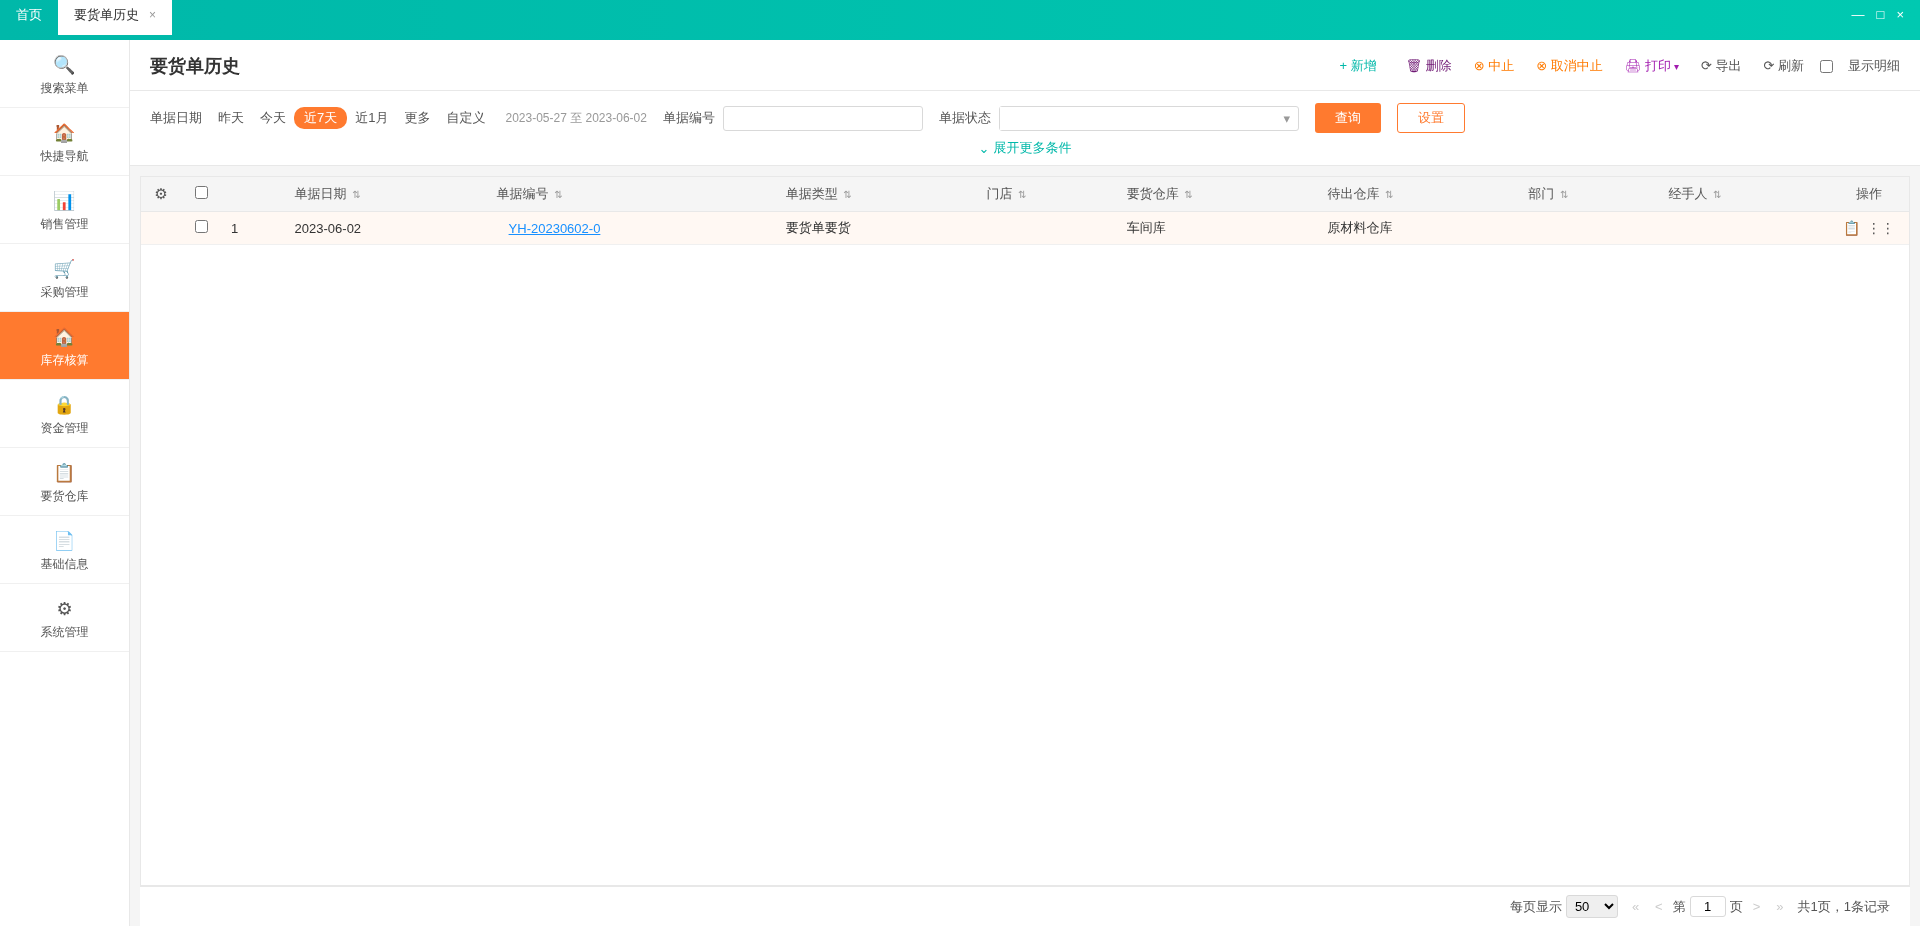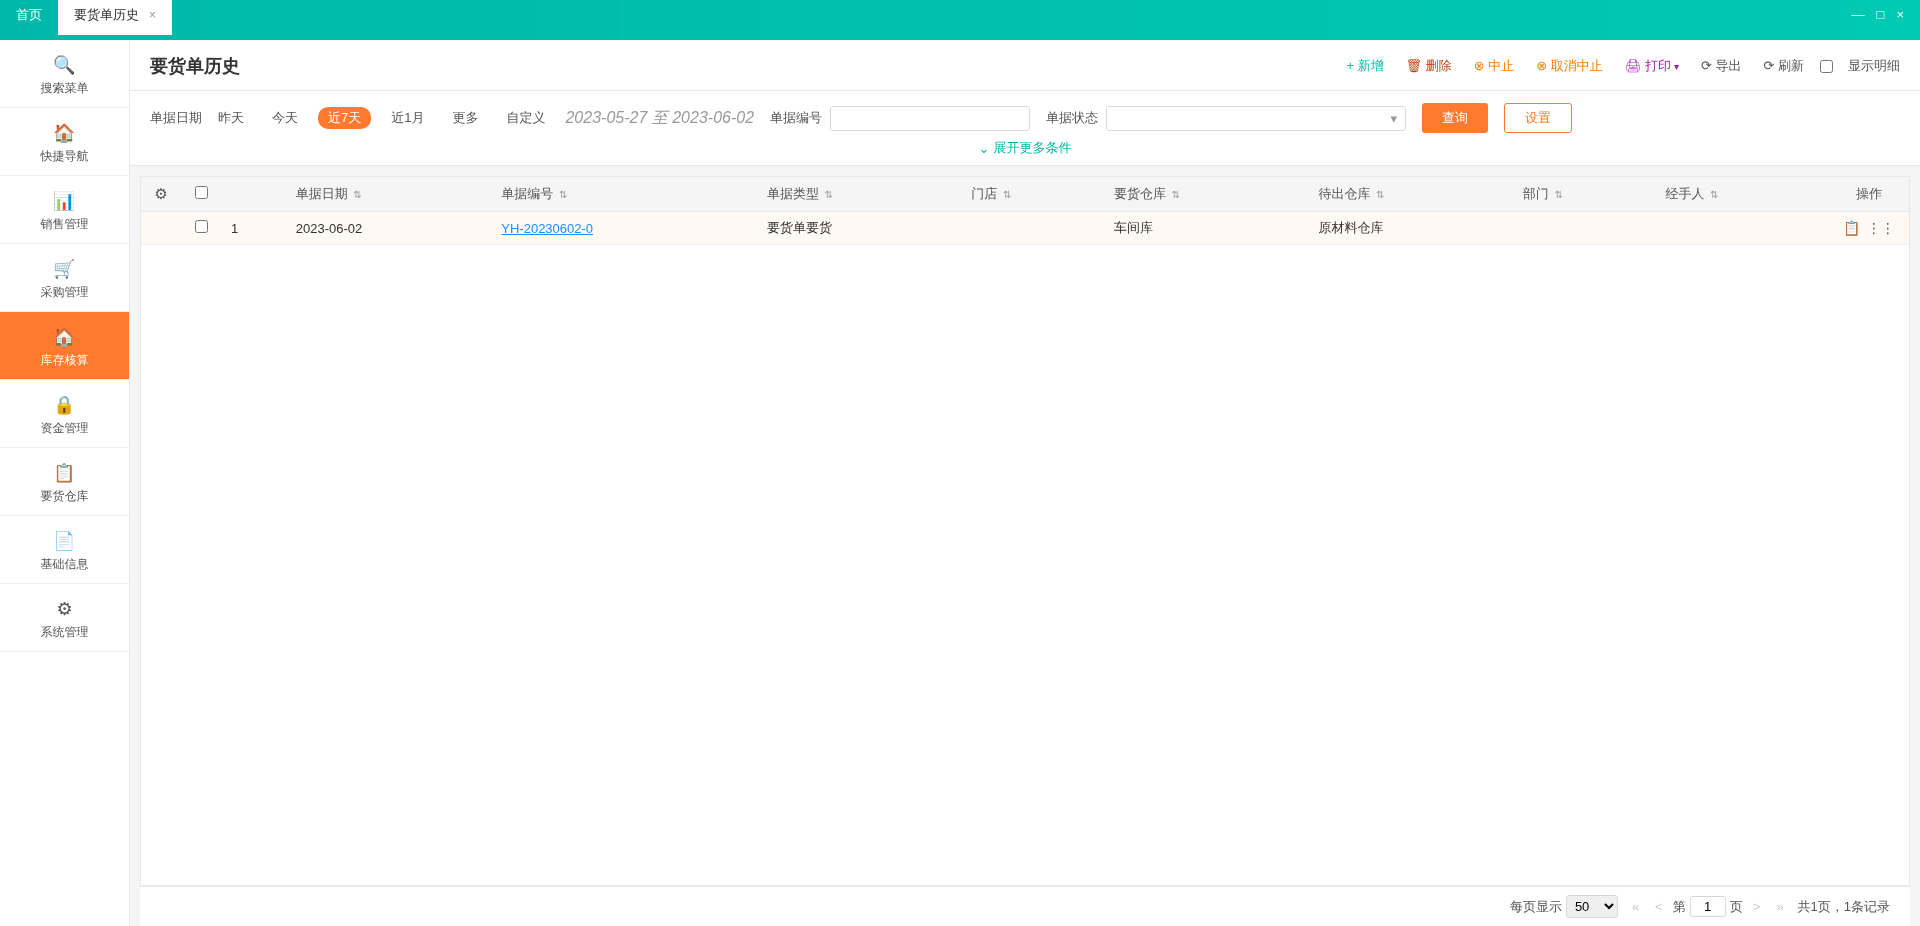--- a/index.html
+++ b/index.html
@@ -123,21 +123,21 @@
       display: flex;
       align-items: center;
       gap: 3px;
       cursor: pointer;
       color: #555;
       font-size: 13px;
       padding: 3px 6px;
       border-radius: 3px;
     }
     .toolbar-btn.new-btn { color: #00b8a9; margin-left: 40px; }
-    .toolbar-btn.del-btn { color: #c2410c; }
+    .toolbar-btn.del-btn { color: #701a75; margin-left: 7px; }
     .toolbar-btn.stop-btn { color: #ff7a00; }
     .toolbar-btn.cancel-btn { color: #ff7a00; }
     .toolbar-btn.print-btn { color: #a21caf; }
     .toolbar-btn.export-btn { color: #555; }
     .toolbar-btn.refresh-btn { color: #555; }
     .show-detail-btn {
       display: flex;
       align-items: center;
       gap: 15px;
       cursor: pointer;
@@ -159,36 +159,36 @@
     }
     .filter-group {
       display: flex;
       align-items: center;
       gap: 8px;
     }
     .filter-label { color: #555; font-size: 13px; white-space: nowrap; }
     .date-options {
       display: flex;
       align-items: center;
-      gap: 12px;
+      gap: 0;
     }
     .date-option {
       padding: 2px 8px;
       cursor: pointer;
       color: #555;
       font-size: 13px;
       border-radius: 2px;
     }
     .date-option.active {
       background: #ff7a2f;
       color: #fff;
       border-radius: 10px;
       padding: 2px 10px;
     }
-    .date-range { font-size: 16px; color: #999; margin-left: 4px; font-style: italic; }
+    .date-range { font-size: 12px; color: #999; margin-left: 4px; }
     .filter-input {
       border: 1px solid #d9d9d9;
       border-radius: 3px;
       padding: 4px 8px;
       font-size: 13px;
       width: 200px;
       outline: none;
       color: #333;
     }
     .filter-select-container {
@@ -267,21 +267,21 @@
     }
     thead th .sort-icon { font-size: 10px; color: #999; margin-left: 2px; }
     tbody tr { border-bottom: 1px solid #f0f0f0; }
     tbody tr:nth-child(odd) { background: #fff8f3; }
     tbody tr:nth-child(even) { background: #fff; }
     tbody td {
       padding: 7px 10px;
       color: #333;
       white-space: nowrap;
     }
-    .td-link { color: #1890ff; cursor: pointer; text-decoration: underline; }
+    .td-link { color: #1890ff; cursor: pointer; text-decoration: underline; margin-left: 12px; }
     .settings-col { width: 40px; text-align: center; }
     .checkbox-col { width: 40px; text-align: center; }
     .action-col { width: 80px; text-align: center; }
     .action-icons { display: flex; gap: 6px; justify-content: center; }
     .action-icon { cursor: pointer; font-size: 14px; color: #555; }
 
     
     .footer-bar {
       background: #fff8f0;
       padding: 8px 20px;

